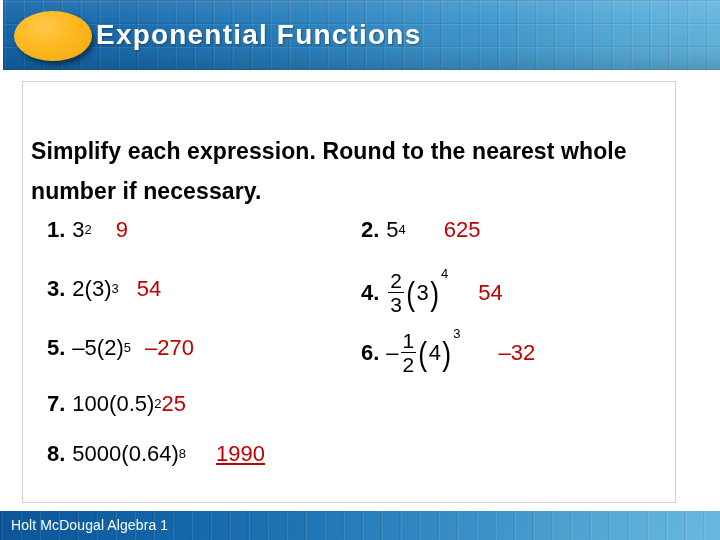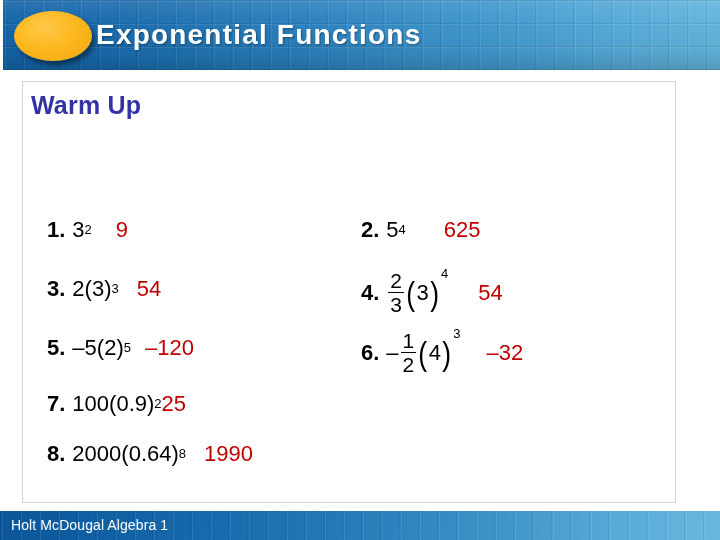--- a/index.html
+++ b/index.html
@@ -235,22 +235,22 @@
 
 <div id="header">
   <div id="header-grid"></div>
   <div id="header-sheen"></div>
   <div id="title-bullet"></div>
   <div id="header-title">Exponential Functions</div>
 </div>
 
 <div id="content-box">
 
-  <div id="warmup-title">Warm Up</div>
-
+
+  <div id="instructions">Simplify each expression. Round to the nearest whole number if necessary.</div>
 
   <div id="problems">
 
     <div class="prow" style="height:57px;">
       <div class="prob" style="left:24px; top:4px;">
         <span class="pnum">1.</span>
         <span class="pexpr">
             <span>3</span>
             <sup class="exp">2</sup>
           </span>
@@ -299,65 +299,65 @@
     <div class="prow" style="height:60px;">
       <div class="prob" style="left:24px; top:7px;">
         <span class="pnum">5.</span>
         <span class="pexpr">
             <span>–5</span>
             <span class="inparen">(</span>
             <span>2</span>
             <span class="inparen">)</span>
             <sup class="exp">5</sup>
           </span>
-        <span class="pans" style="margin-left:14px;">–120</span>
+        <span class="pans" style="margin-left:14px;">–270</span>
       </div>
       <div class="prob" style="left:338px; top:2px;">
         <span class="pnum">6.</span>
         <span class="pexpr">
             <span class="neg">–</span>
             <span class="frac">
               <span class="num">1</span>
               <span class="bar"></span>
               <span class="den">2</span>
             </span>
             <span class="bigparen">(</span>
             <span>4</span>
             <span class="bigparen">)</span>
             <sup class="supbig">3</sup>
           </span>
-        <span class="pans" style="margin-left:26px;">–32</span>
+        <span class="pans" style="margin-left:38px;">–32</span>
       </div>
     </div>
 
     <div class="prow" style="height:50px;">
       <div class="prob" style="left:24px; top:3px;">
         <span class="pnum">7.</span>
         <span class="pexpr">
             <span>100</span>
             <span class="inparen">(</span>
-            <span>0.9</span>
+            <span>0.5</span>
             <span class="inparen">)</span>
             <sup class="exp">2</sup>
           </span>
         <span class="pans" style="">25</span>
       </div>
     </div>
 
     <div class="prow" style="height:50px;">
       <div class="prob" style="left:24px; top:3px;">
         <span class="pnum">8.</span>
         <span class="pexpr">
-            <span>2000</span>
+            <span>5000</span>
             <span class="inparen">(</span>
             <span>0.64</span>
             <span class="inparen">)</span>
             <sup class="exp">8</sup>
           </span>
-        <span class="pans" style="margin-left:18px;">1990</span>
+        <span class="pans" style="margin-left:30px;text-decoration:underline;">1990</span>
       </div>
     </div>
 
   </div>
 </div>
 
 <div id="footer">
   <div id="footer-grid"></div>
   <div id="footer-left">Holt McDougal Algebra 1</div>
 </div>

